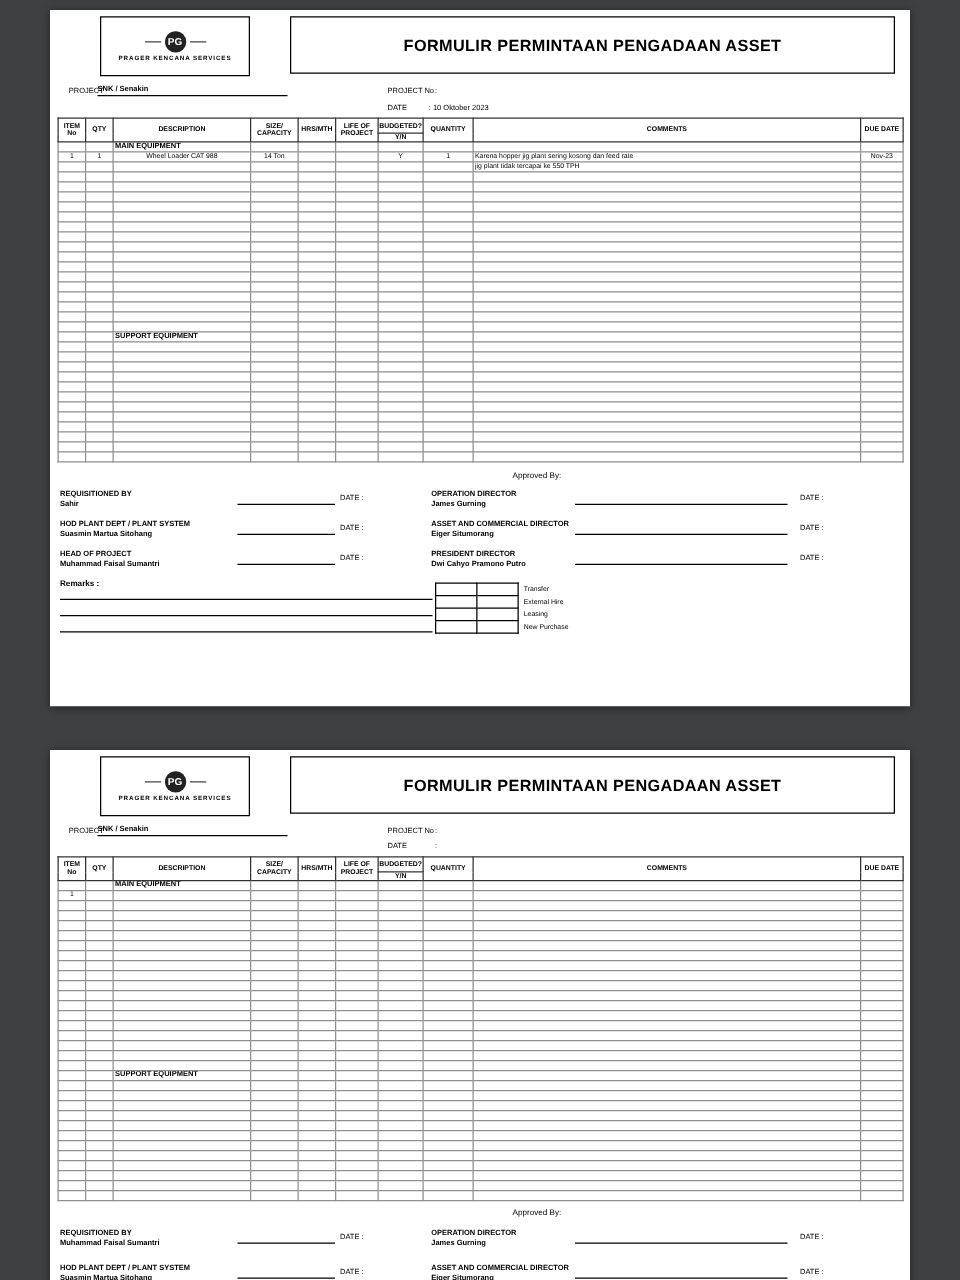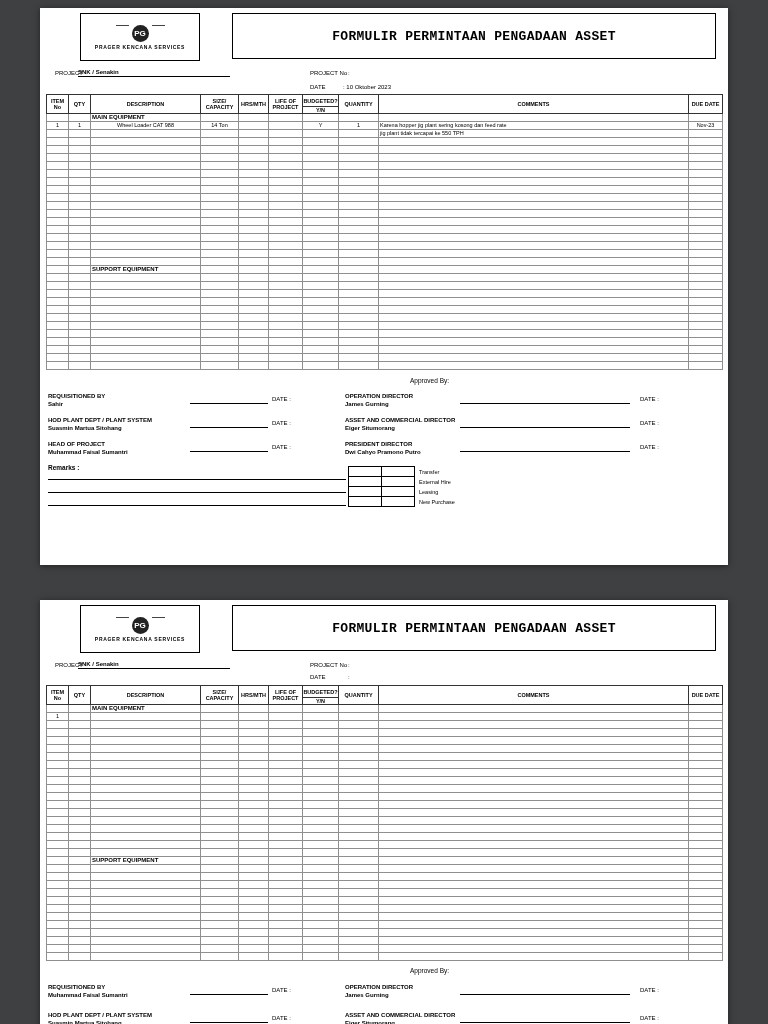--- a/index.html
+++ b/index.html
@@ -4,25 +4,25 @@
 <style>
   html,body{margin:0;padding:0;}
   body{width:768px;height:1024px;background:#3e4042;font-family:"Liberation Sans",sans-serif;color:#000;}
   .viewer{position:relative;width:768px;height:1024px;background:#3e4042;overflow:hidden;}
   .page{position:absolute;left:40px;width:688px;background:#fff;box-shadow:0 1px 6px rgba(0,0,0,.5);}
   .page1{top:8px;height:557px;}
   .page2{top:600px;height:440px;overflow:hidden;}
 
   
   .logo-box{position:absolute;left:40px;top:5px;width:118px;height:46px;border:1.5px solid #000;display:flex;flex-direction:column;align-items:center;justify-content:center;gap:2px;background:#fff;}
-  .logo-row{display:flex;gap:3px;}
+  .logo-row{display:flex;align-items:center;gap:3px;}
   .logo-line{width:13px;border-top:1px solid #444;height:0;}
   .logo-circle{width:17px;height:17px;border-radius:50%;background:#222;color:#fff;font-size:8px;font-weight:bold;display:flex;align-items:center;justify-content:center;}
   .logo-company{font-size:5px;font-weight:bold;letter-spacing:.7px;white-space:nowrap;}
-  .title-box{position:absolute;left:192px;right:12px;top:5px;height:44px;border:1.5px solid #000;display:flex;align-items:center;justify-content:center;font-size:13px;font-weight:bold;letter-spacing:.3px;font-family:Liberation Mono, monospace;}
+  .title-box{position:absolute;left:192px;right:12px;top:5px;height:44px;border:1.5px solid #000;display:flex;align-items:center;justify-content:center;font-size:13px;font-weight:bold;letter-spacing:.3px;}
 
   
   .lbl{position:absolute;font-size:6px;white-space:nowrap;}
   .bold{font-weight:bold;}
   .proj-underline{border-bottom:1px solid #000;width:152px;display:inline-block;line-height:8px;}
 
   
   .asset-table{position:absolute;left:6px;border-collapse:collapse;table-layout:fixed;width:676px;border:1px solid #000;background:#fff;}
   .asset-table th{border:1px solid #333;font-size:5.5px;font-weight:bold;padding:0;line-height:6px;text-align:center;vertical-align:middle;}
   .asset-table thead tr:first-child{height:12px;}

